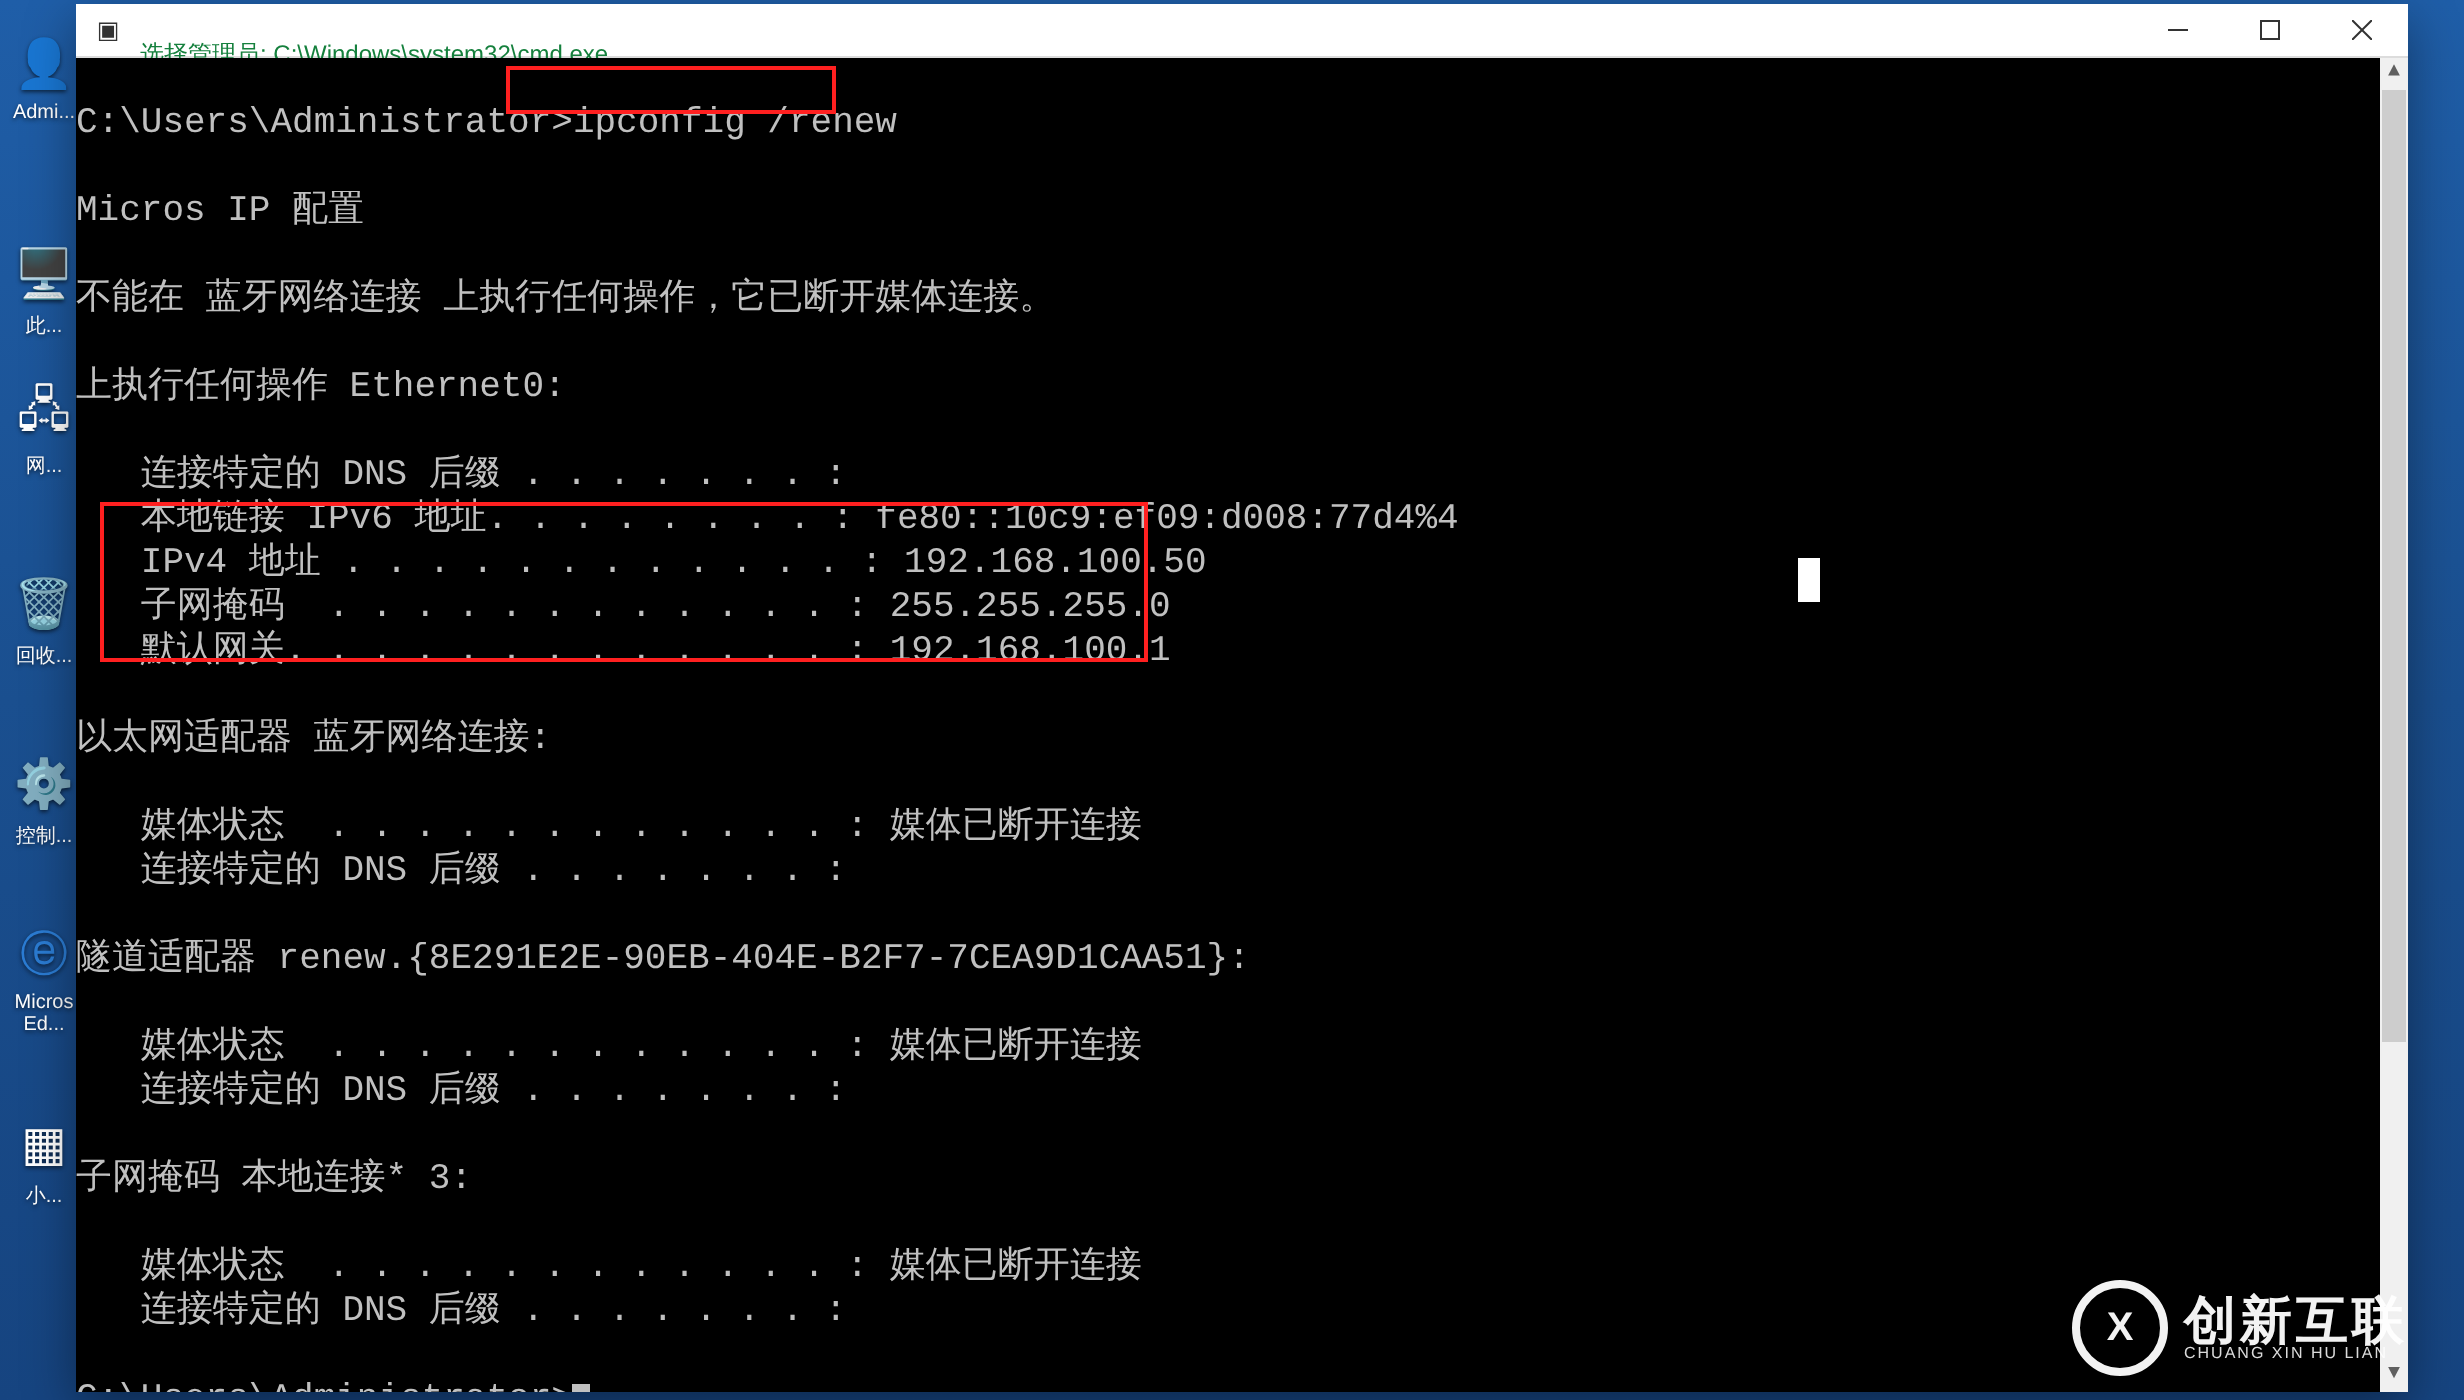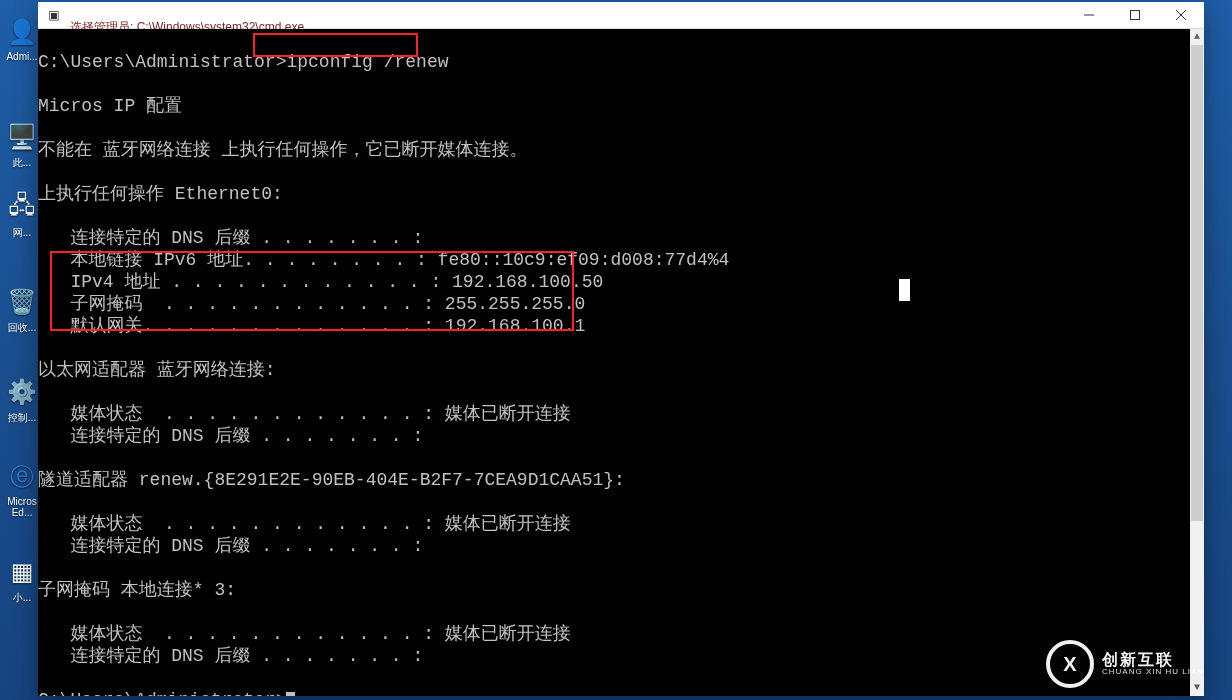--- a/index.html
+++ b/index.html
@@ -67,21 +67,21 @@
     width: 20px; height: 20px;
     margin: 0 6px;
     display: inline-flex;
     align-items: center;
     justify-content: center;
     font-size: 12px;
     color: #333;
   }
   .titlebar .title-text {
     font-size: 12px;
-    color: #7f1d1d;
+    color: #15803d;
     margin-top: 25px;
   }
   .titlebar .spacer { flex: 1 1 auto; }
   .win-btn {
     width: 46px; height: 26px;
     display: inline-flex;
     align-items: center;
     justify-content: center;
     font-size: 12px;
     color: #333;
@@ -180,21 +180,21 @@
     font-weight: 600;
     font-size: 20px;
     margin-right: 8px;
     background: radial-gradient(circle at 50% 50%, transparent 40%, rgba(255,255,255,0) 41%);
   }
   .watermark .logo-text {
     color: #fff;
     line-height: 1;
   }
   .watermark .logo-text .cn {
-    font-size: 16px;
+    font-size: 26px;
     font-weight: 600;
     letter-spacing: 2px;
   }
   .watermark .logo-text .py {
     font-size: 8px;
     letter-spacing: 1px;
     opacity: .9;
   }
 </style>
 </head>

